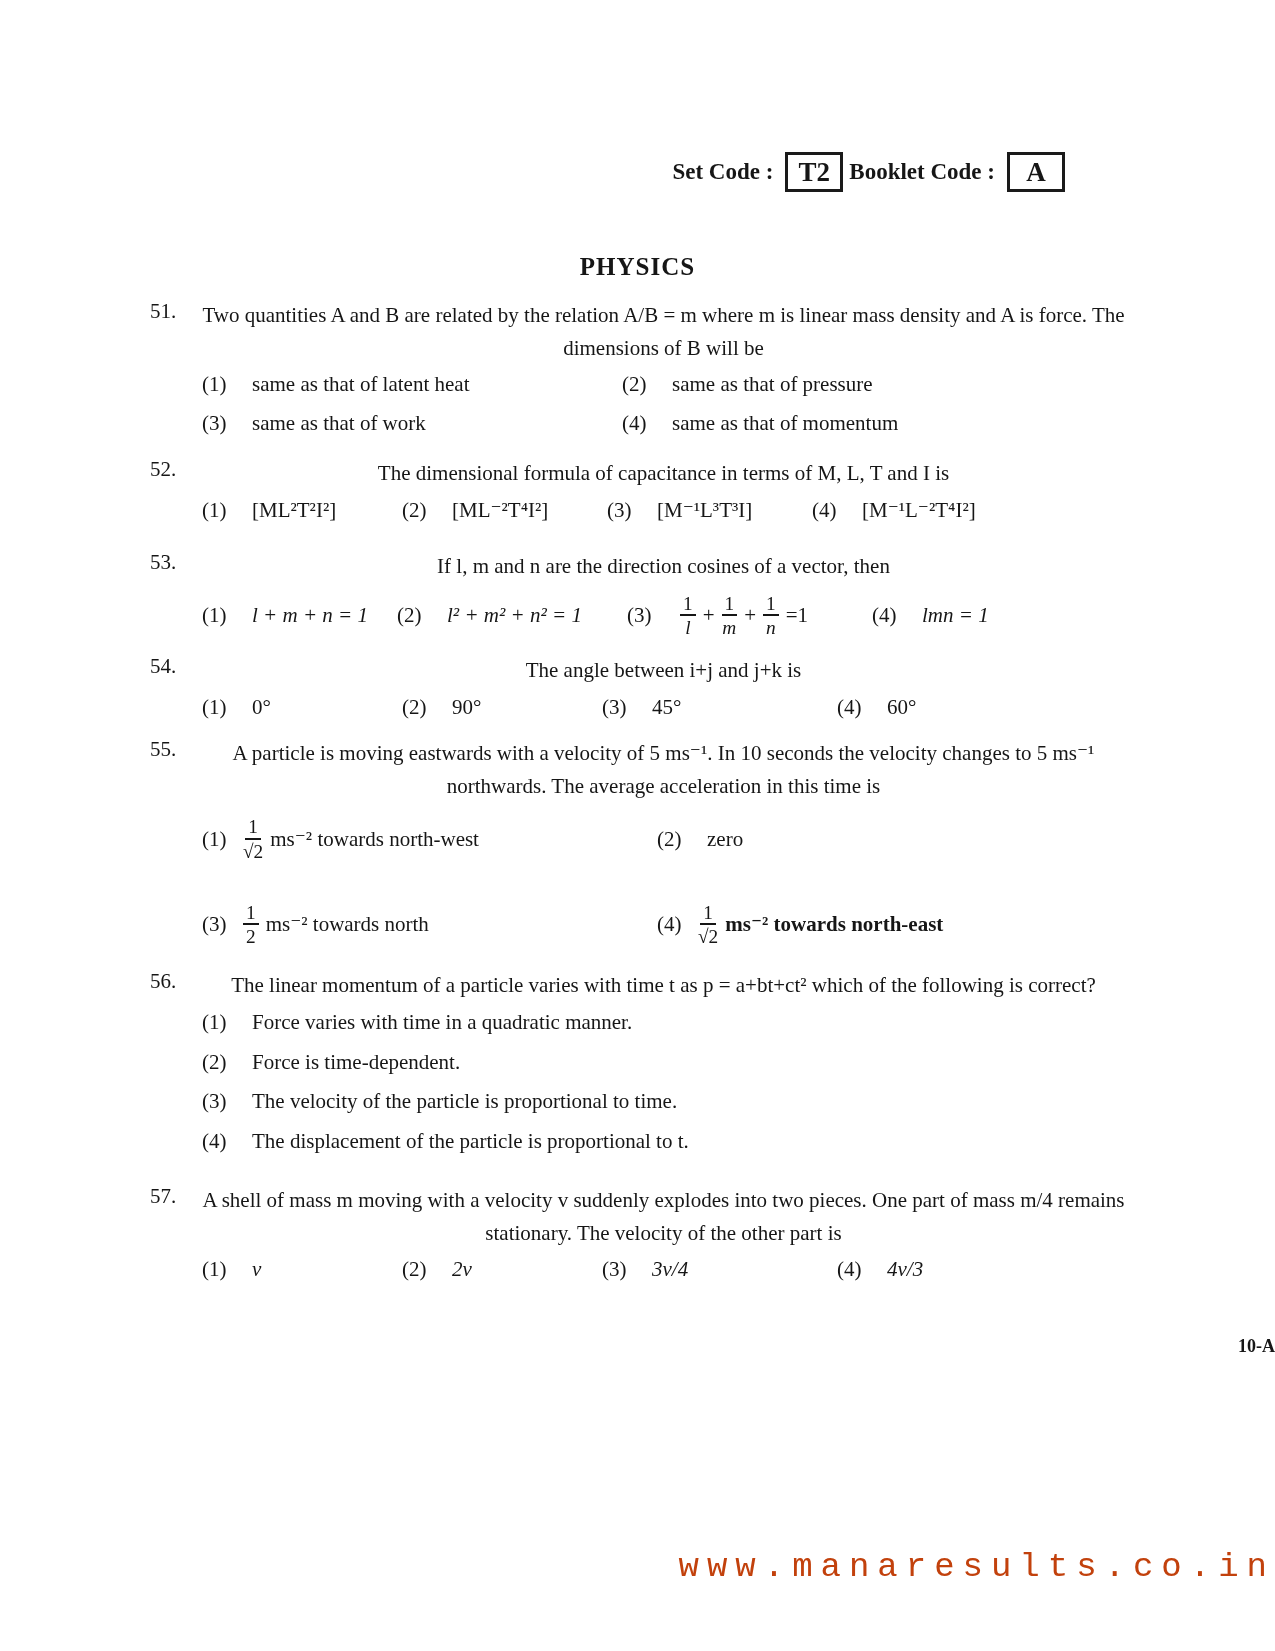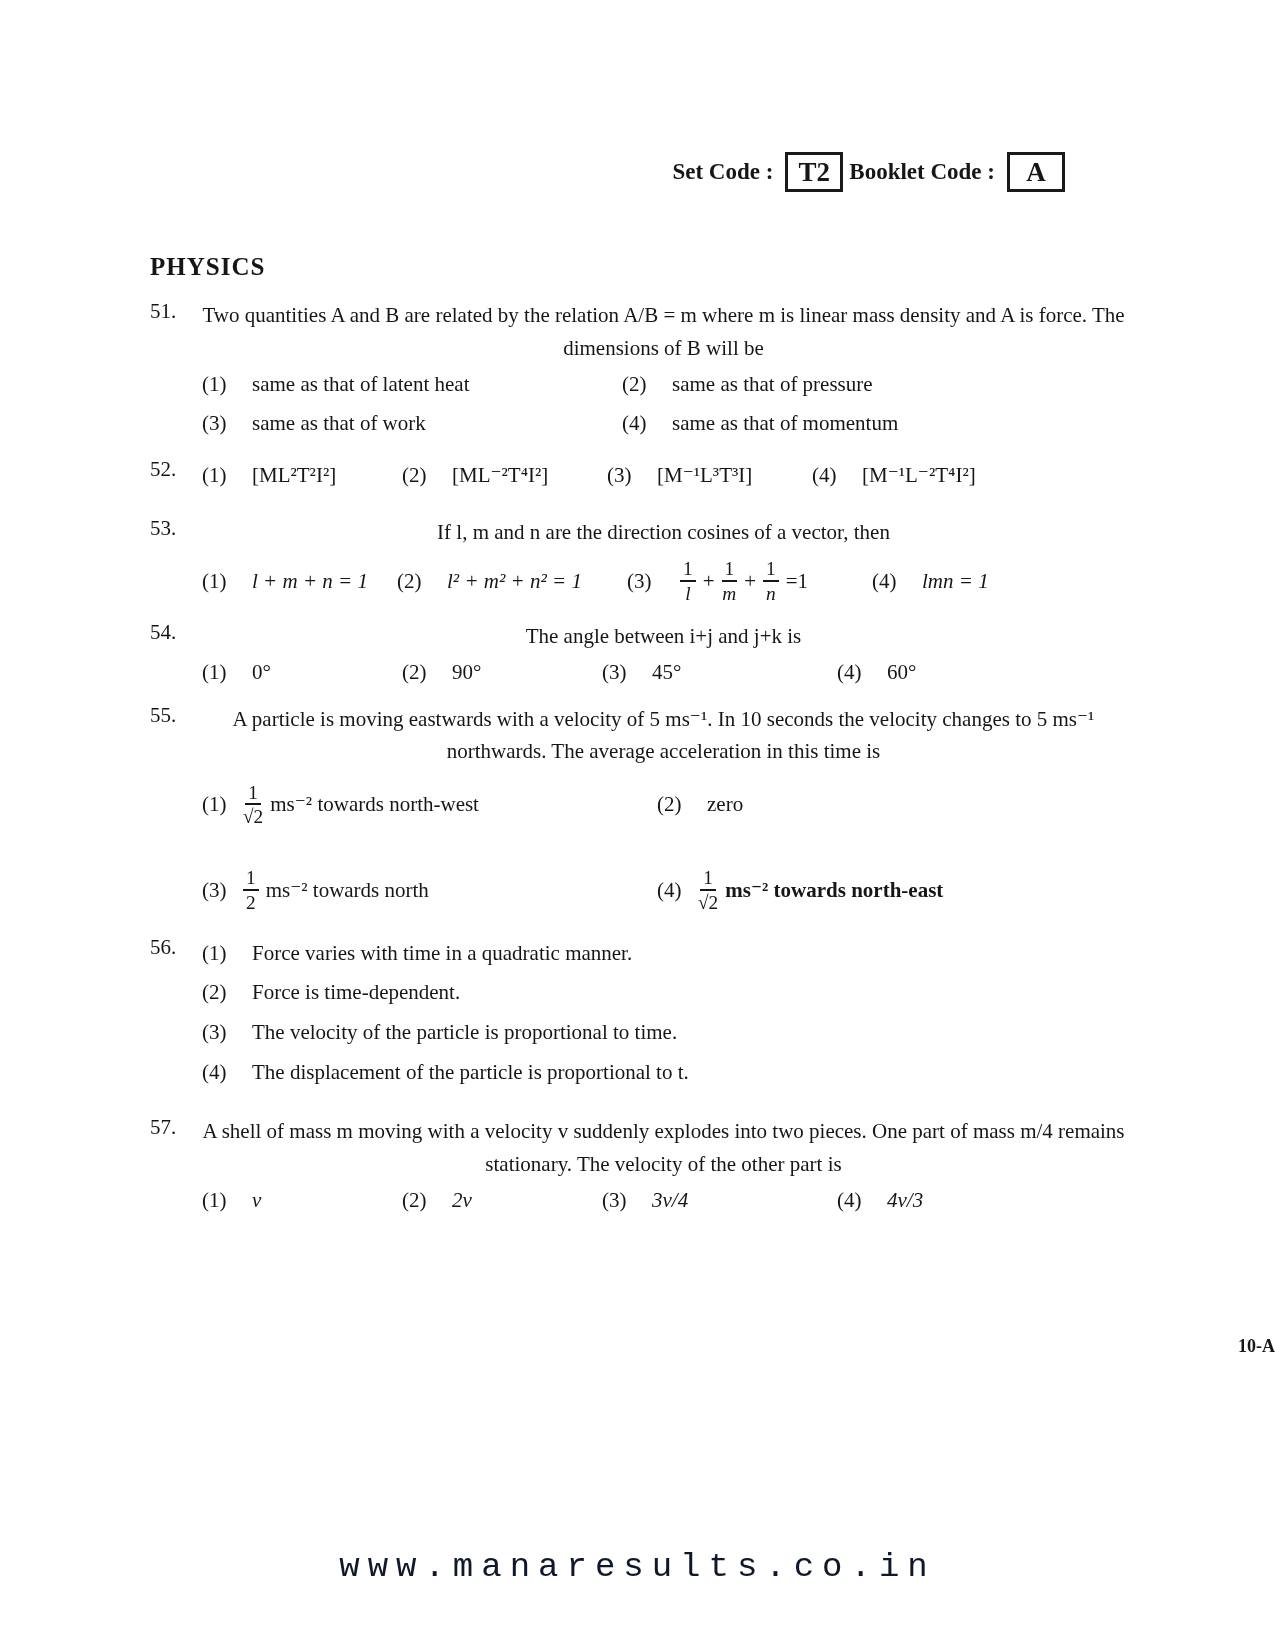--- a/index.html
+++ b/index.html
@@ -16,21 +16,21 @@
   .codes{position:absolute;top:152px;right:210px;display:flex;flex-direction:row;align-items:flex-end;gap:6px;}
   .code-row{display:flex;align-items:center;gap:12px;}
   .code-label{font-weight:bold;font-size:23px;}
   .code-box{
     min-width:58px;height:40px;border:3px solid #1a1a1a;
     display:flex;align-items:center;justify-content:center;
     font-weight:bold;font-size:27px;padding:14px 6px;box-sizing:border-box;
   }
   
   .content{position:absolute;top:253px;left:150px;width:975px;}
-  .subject-title{font-weight:bold;font-size:25px;letter-spacing:1px;margin:0 0 18px 0;}
+  .subject-title{text-align:center;font-weight:bold;font-size:25px;letter-spacing:1px;margin:0 0 18px 0;}
   .question{display:flex;margin-bottom:18px;}
   .qnum{width:52px;flex:0 0 52px;font-size:21px;}
   .qbody{flex:1;font-size:21px;line-height:1.55;}
   .stem{margin-bottom:4px;text-align:center;}
   .opts{margin-top:2px;}
   .opt{display:flex;align-items:center;white-space:nowrap;}
   .olabel{width:38px;flex:0 0 38px;}
   .otext{padding-left:12px;}
   .grid-2{display:grid;grid-template-columns:420px 1fr;row-gap:6px;}
   .grid-4a{display:grid;grid-template-columns:200px 205px 205px 1fr;}
@@ -42,24 +42,24 @@
   
   .frac{display:inline-flex;flex-direction:column;align-items:center;line-height:1.1;font-size:0.92em;vertical-align:middle;margin:0 3px;}
   .frac .num{border-bottom:2px solid #161616;padding:0 3px 0 3px;}
   .frac .den{padding-top:1px;}
   .mexpr{display:inline-flex;align-items:center;gap:3px;padding-left:12px;}
   .mexpr .op{padding:0 1px;}
   
   .page-number{position:absolute;top:1336px;left:0;width:100%;text-align:right;font-weight:bold;font-size:18px;}
   .watermark{
     position:absolute;top:1548px;left:0;width:100%;
-    text-align:center;
+    text-align:right;
     font-family:"Liberation Mono","DejaVu Sans Mono",monospace;
     font-size:34px;letter-spacing:8px;
-    color:#0f172a;
+    color:#c2410c;
   }
 </style>
 </head>
 <body>
 
 <div class="page">
 
   <div class="codes">
     <div class="code-row">
       <span class="code-label">Set Code :</span>
@@ -95,20 +95,21 @@
             <span class="olabel">(4)</span>
             <span class="otext">same as that of momentum</span>
           </div>
         </div>
       </div>
     </div>
 
     <div class="question" style="margin-bottom:24px;">
       <div class="qnum">52.</div>
       <div class="qbody">
+        <div class="stem">The dimensional formula of capacitance in terms of M, L, T and I is</div>
         <div class="opts grid-4a">
           <div class="opt">
             <span class="olabel">(1)</span>
             <span class="otext">[ML²T²I²]</span>
           </div>
           <div class="opt">
             <span class="olabel">(2)</span>
             <span class="otext">[ML⁻²T⁴I²]</span>
           </div>
           <div class="opt">
@@ -222,20 +223,21 @@
             </span>
             <span class="otext" style="padding-left:4px;font-weight:bold;">ms⁻² towards north-east</span>
           </div>
         </div>
       </div>
     </div>
 
     <div class="question" style="margin-bottom:20px;">
       <div class="qnum">56.</div>
       <div class="qbody">
+        <div class="stem">The linear momentum of a particle varies with time t as p = a+bt+ct² which of the following is correct?</div>
         <div class="opts stack">
           <div class="opt">
             <span class="olabel">(1)</span>
             <span class="otext">Force varies with time in a quadratic manner.</span>
           </div>
           <div class="opt">
             <span class="olabel">(2)</span>
             <span class="otext">Force is time-dependent.</span>
           </div>
           <div class="opt">

